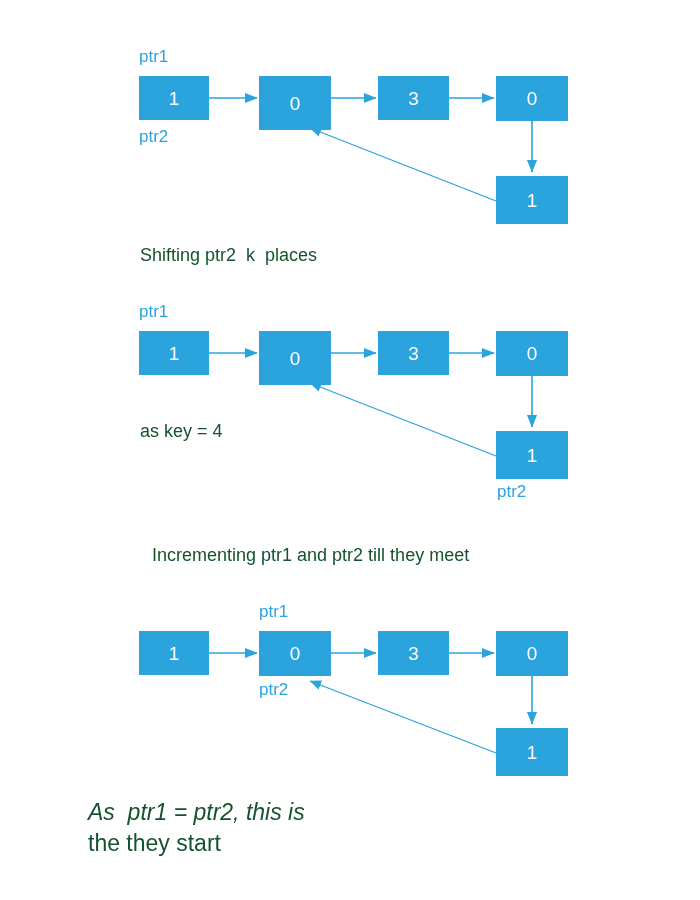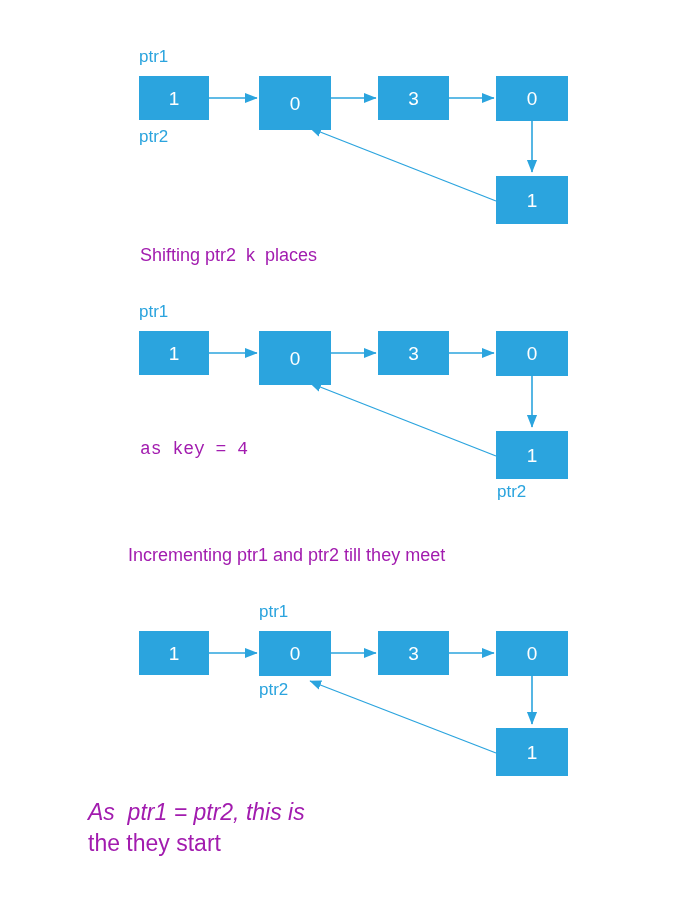--- a/index.html
+++ b/index.html
@@ -34,21 +34,21 @@
   .ptr-label {
     position: absolute;
     color: #2ba4de;
     font-size: 17px;
     font-family: "Liberation Sans", sans-serif;
     white-space: pre;
     line-height: 1.1;
   }
   .caption {
     position: absolute;
-    color: #a21caf;
+    color: #14532d;
     font-size: 18px;
     font-family: "Liberation Sans", sans-serif;
     white-space: pre;
     line-height: 1.15;
   }
   .caption.big {
     font-size: 23px;
     line-height: 1.35;
   }
   .edges {
@@ -126,24 +126,24 @@
     <div class="node-box" style="left:259px; top:331px; width:72px; height:54px;">0</div>
 
     <div class="node-box" style="left:378px; top:331px; width:71px; height:44px;">3</div>
 
     <div class="node-box" style="left:496px; top:331px; width:72px; height:45px;">0</div>
 
     <div class="node-box" style="left:496px; top:431px; width:72px; height:48px;">1</div>
 
     <div class="ptr-label" style="left:497px; top:483px;">ptr2</div>
 
-    <div class="caption" style="left:140px; top:439px;font-family:Liberation Mono, monospace;">as key = 4</div>
+    <div class="caption" style="left:140px; top:421px;">as key = 4</div>
   </div>
 
-  <div class="caption" style="left:128px; top:545px;">Incrementing ptr1 and ptr2 till they meet</div>
+  <div class="caption" style="left:152px; top:545px;">Incrementing ptr1 and ptr2 till they meet</div>
 
   <div>
     <div class="node-box" style="left:139px; top:631px; width:70px; height:44px;">1</div>
 
     <div class="ptr-label" style="left:259px; top:603px;">ptr1</div>
 
     <div class="node-box" style="left:259px; top:631px; width:72px; height:45px;">0</div>
 
     <div class="ptr-label" style="left:259px; top:681px;">ptr2</div>
 

